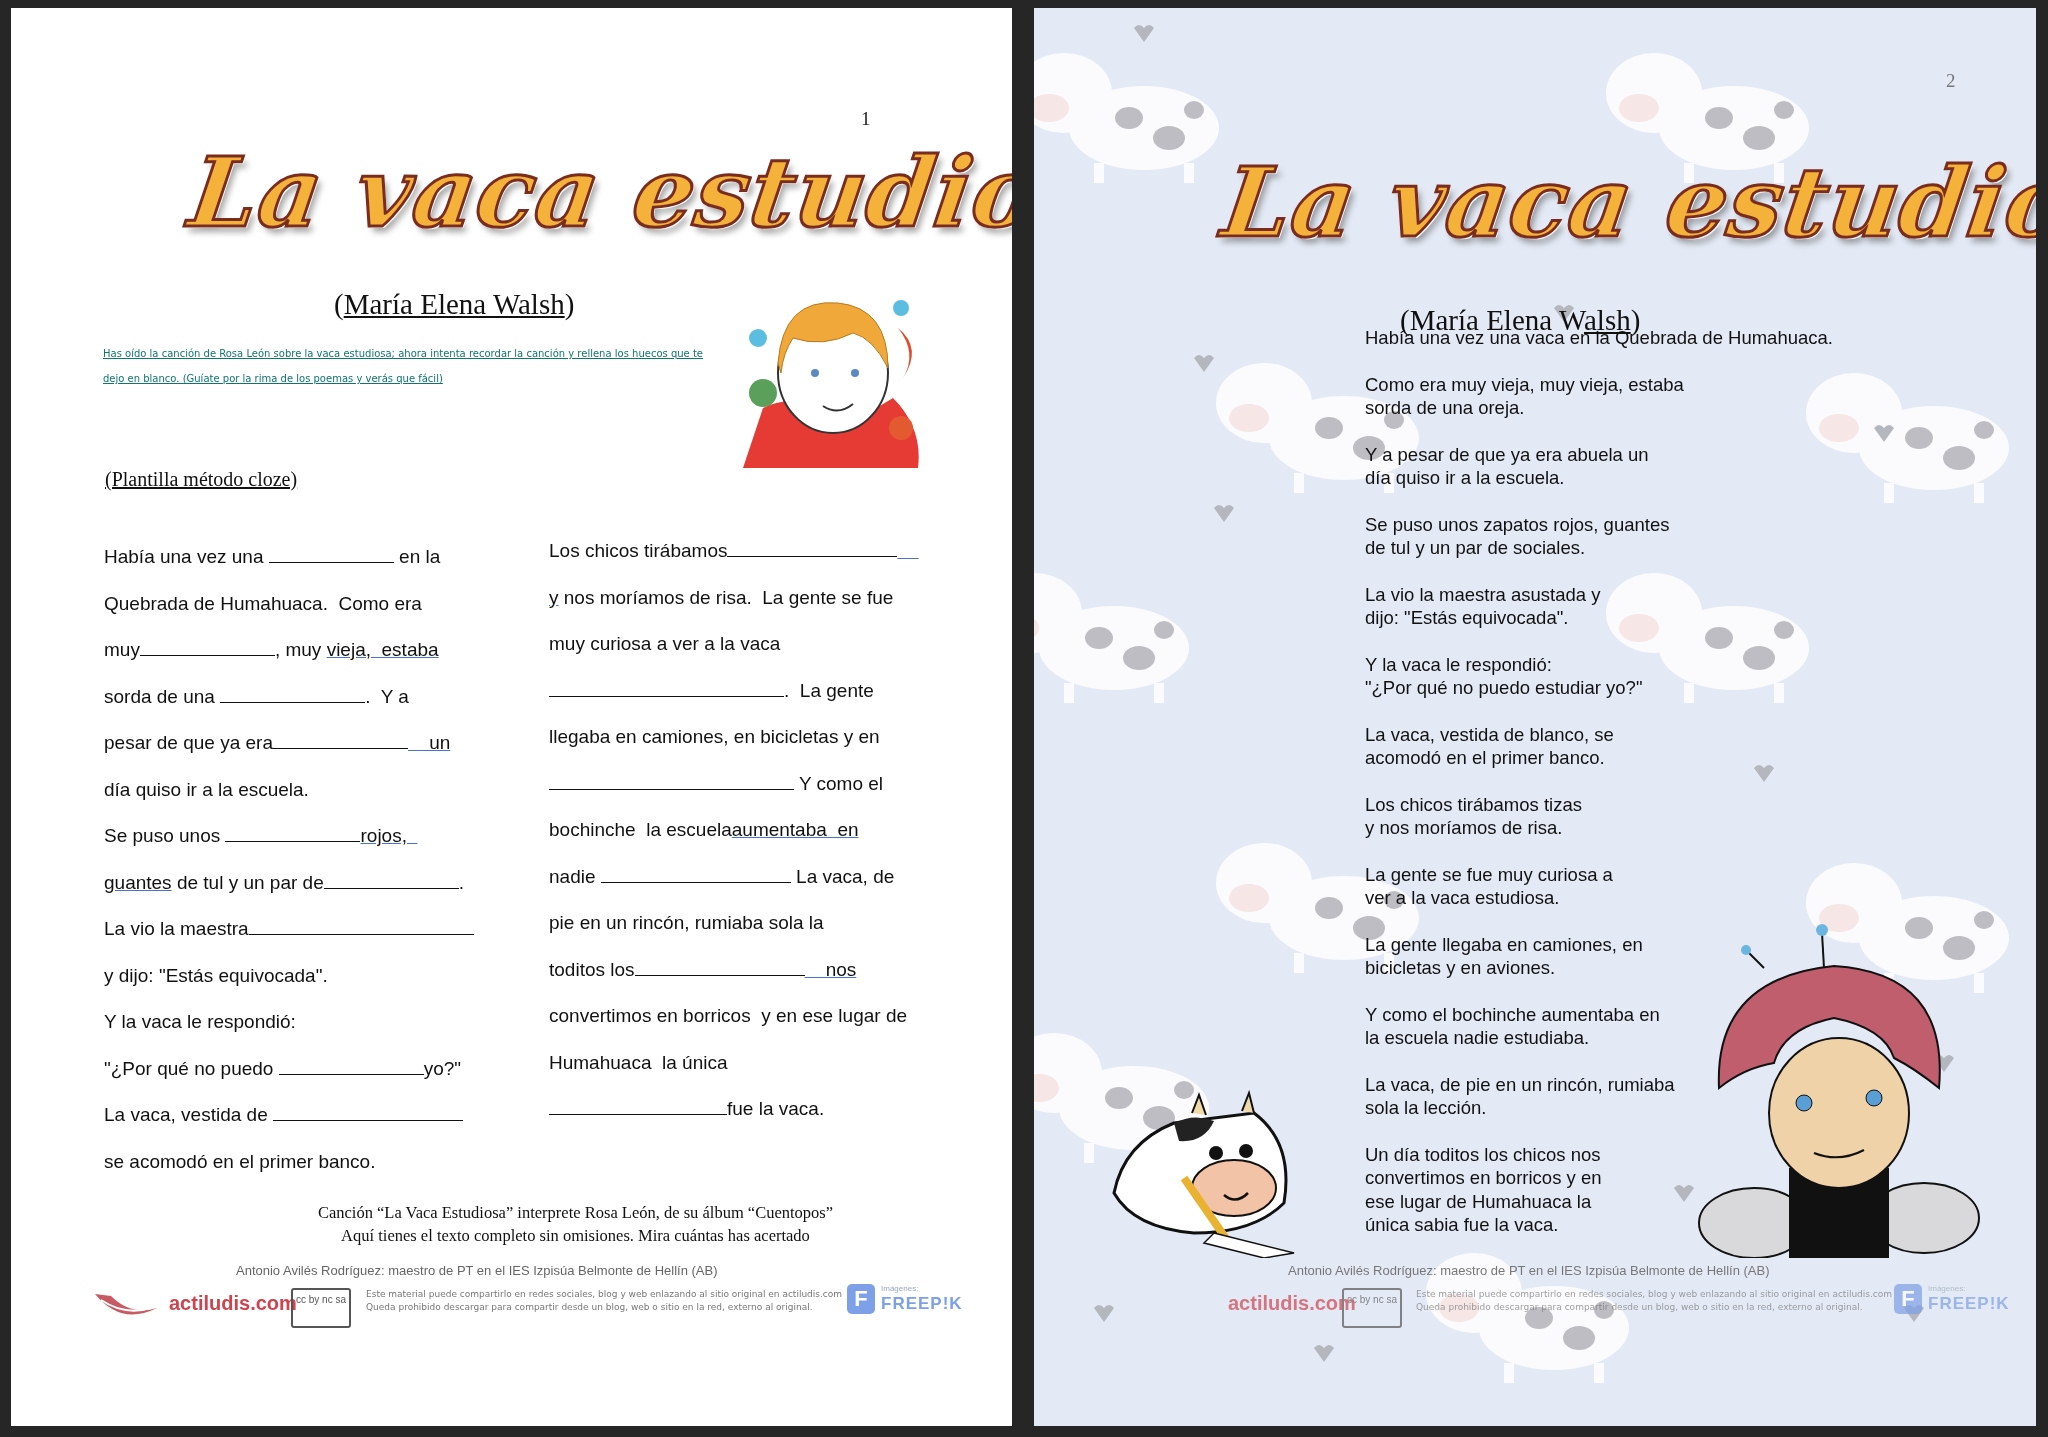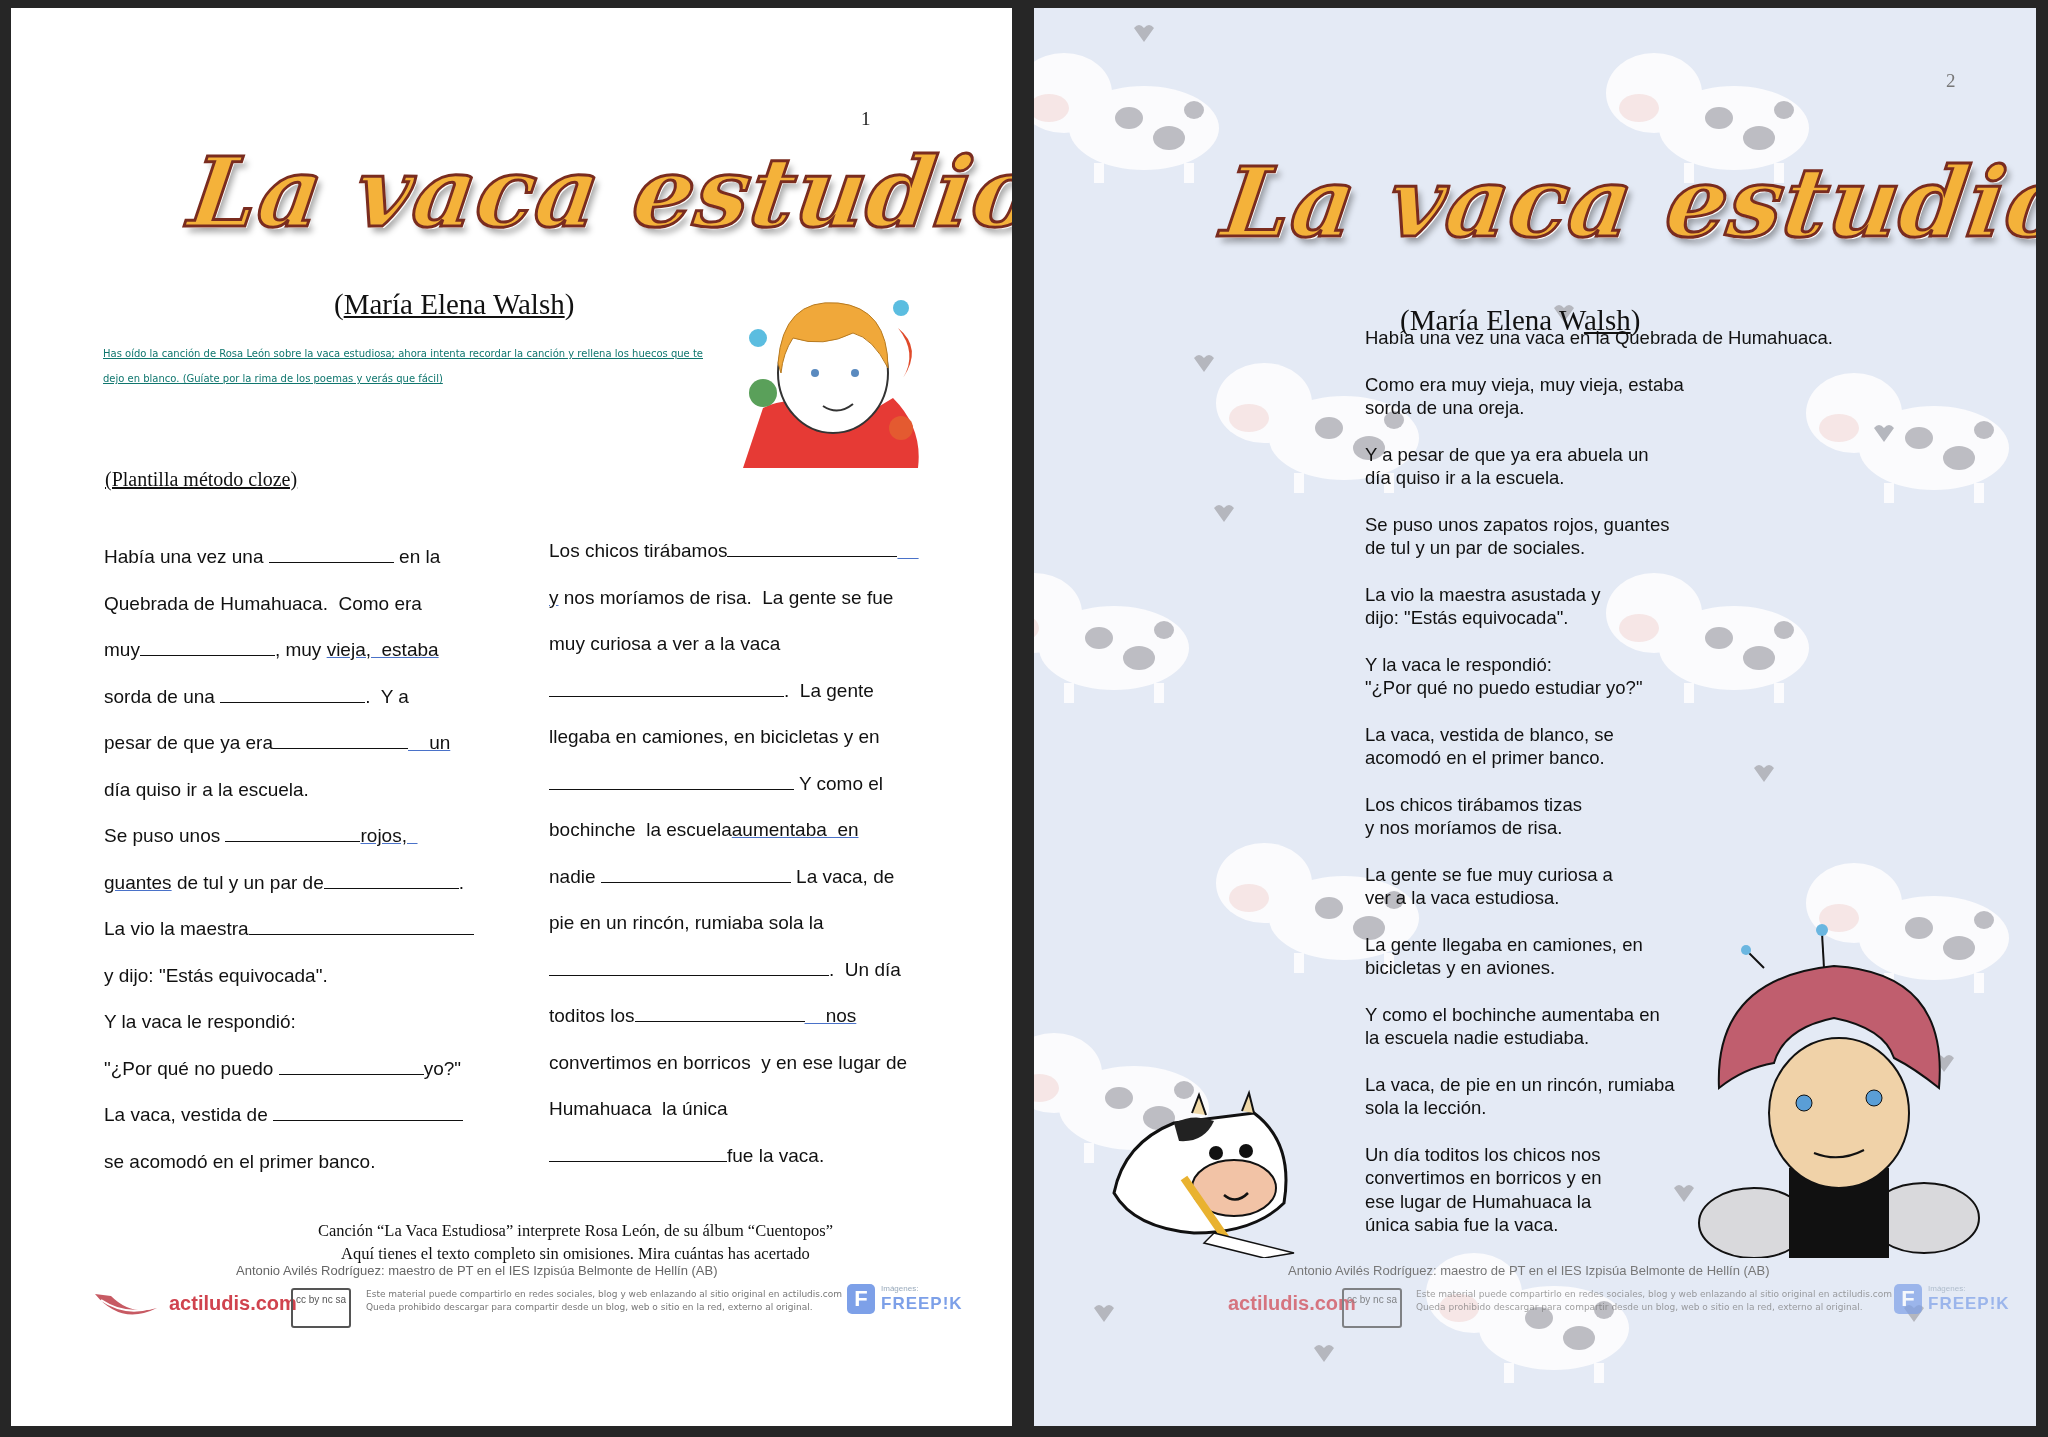--- a/index.html
+++ b/index.html
@@ -35,21 +35,21 @@
 
   .portrait { position: absolute; }
 
   .col { position: absolute; font-size: 19px; color: #111; }
   .col .ln { height: 46.5px; line-height: 46.5px; white-space: pre; }
   #col-left { left: 93px; top: 526px; }
   #col-right { left: 538px; top: 520px; }
   .blank { display: inline-block; border-bottom: 1.5px solid #111; height: 20px; vertical-align: baseline; }
   .bl { text-decoration: underline; text-decoration-color: #4a72c9; }
 
-  .credit { position: absolute; left: 0; width: 1129px; top: 1193px; text-align: center; font-family: "Liberation Serif", serif; font-size: 16.5px; line-height: 23px; color: #111; margin-top: 18px; }
+  .credit { position: absolute; left: 0; width: 1129px; top: 1193px; text-align: center; font-family: "Liberation Serif", serif; font-size: 16.5px; line-height: 23px; color: #111; }
   .footer-author { position: absolute; font-size: 13px; color: #666; white-space: nowrap; }
   #page1 .footer-author { left: 225px; top: 1255px; }
   #page2 .footer-author { left: 254px; top: 1255px; color: #777; }
   .footer-bar { position: absolute; top: 1274px; height: 42px; }
   #page1 .footer-bar { left: 80px; }
   #page2 .footer-bar { left: 150px; opacity: 0.7; }
   .actiludis { position: absolute; top: 10px; font-size: 20px; font-weight: bold; color: #d0434e; white-space: nowrap; }
   .cc-badge { position: absolute; top: 6px; width: 60px; height: 40px; border: 2px solid #555; border-radius: 3px; font-size: 10px; color: #555; text-align: center; line-height: 20px; }
   .license { position: absolute; top: 6px; font-size: 9px; line-height: 13px; color: #777; white-space: nowrap; font-family: "DejaVu Sans", sans-serif; }
   .freepik { position: absolute; top: 0; white-space: nowrap; }
@@ -110,21 +110,20 @@
   <div class="col" id="col-right">
       <div class="ln"><span>Los chicos tirábamos</span><span class="blank" style="width: 170px;"></span><span class="bl">    </span></div>
       <div class="ln"><span class="bl">y</span><span> nos moríamos de risa.  La gente se fue</span></div>
       <div class="ln"><span>muy curiosa a ver a la vaca</span></div>
       <div class="ln"><span class="blank" style="width: 235px;"></span><span>.  La gente</span></div>
       <div class="ln"><span>llegaba en camiones, en bicicletas y en</span></div>
       <div class="ln"><span class="blank" style="width: 245px;"></span><span> Y como el</span></div>
       <div class="ln"><span>bochinche </span><span> la escuela</span><span class="bl">aumentaba  en</span></div>
       <div class="ln"><span>nadie </span><span class="blank" style="width: 190px;"></span><span> La vaca, de</span></div>
       <div class="ln"><span>pie en un rincón, rumiaba sola la</span></div>
-      <div class="ln"><span class="blank" style="width: 280px;"></span><span>.  Un día</span></div>
       <div class="ln"><span>toditos los</span><span class="blank" style="width: 170px;"></span><span class="bl">    nos</span></div>
       <div class="ln"><span>convertimos en borricos  y en ese lugar de</span></div>
       <div class="ln"><span>Humahuaca  la única</span></div>
       <div class="ln"><span class="blank" style="width: 178px;"></span><span>fue la vaca.</span></div>
     </div>
 
   <div class="credit">
     <div>Canción “La Vaca Estudiosa” interprete Rosa León, de su álbum “Cuentopos”</div>
     <div>Aquí tienes el texto completo sin omisiones. Mira cuántas has acertado</div>
   </div>

